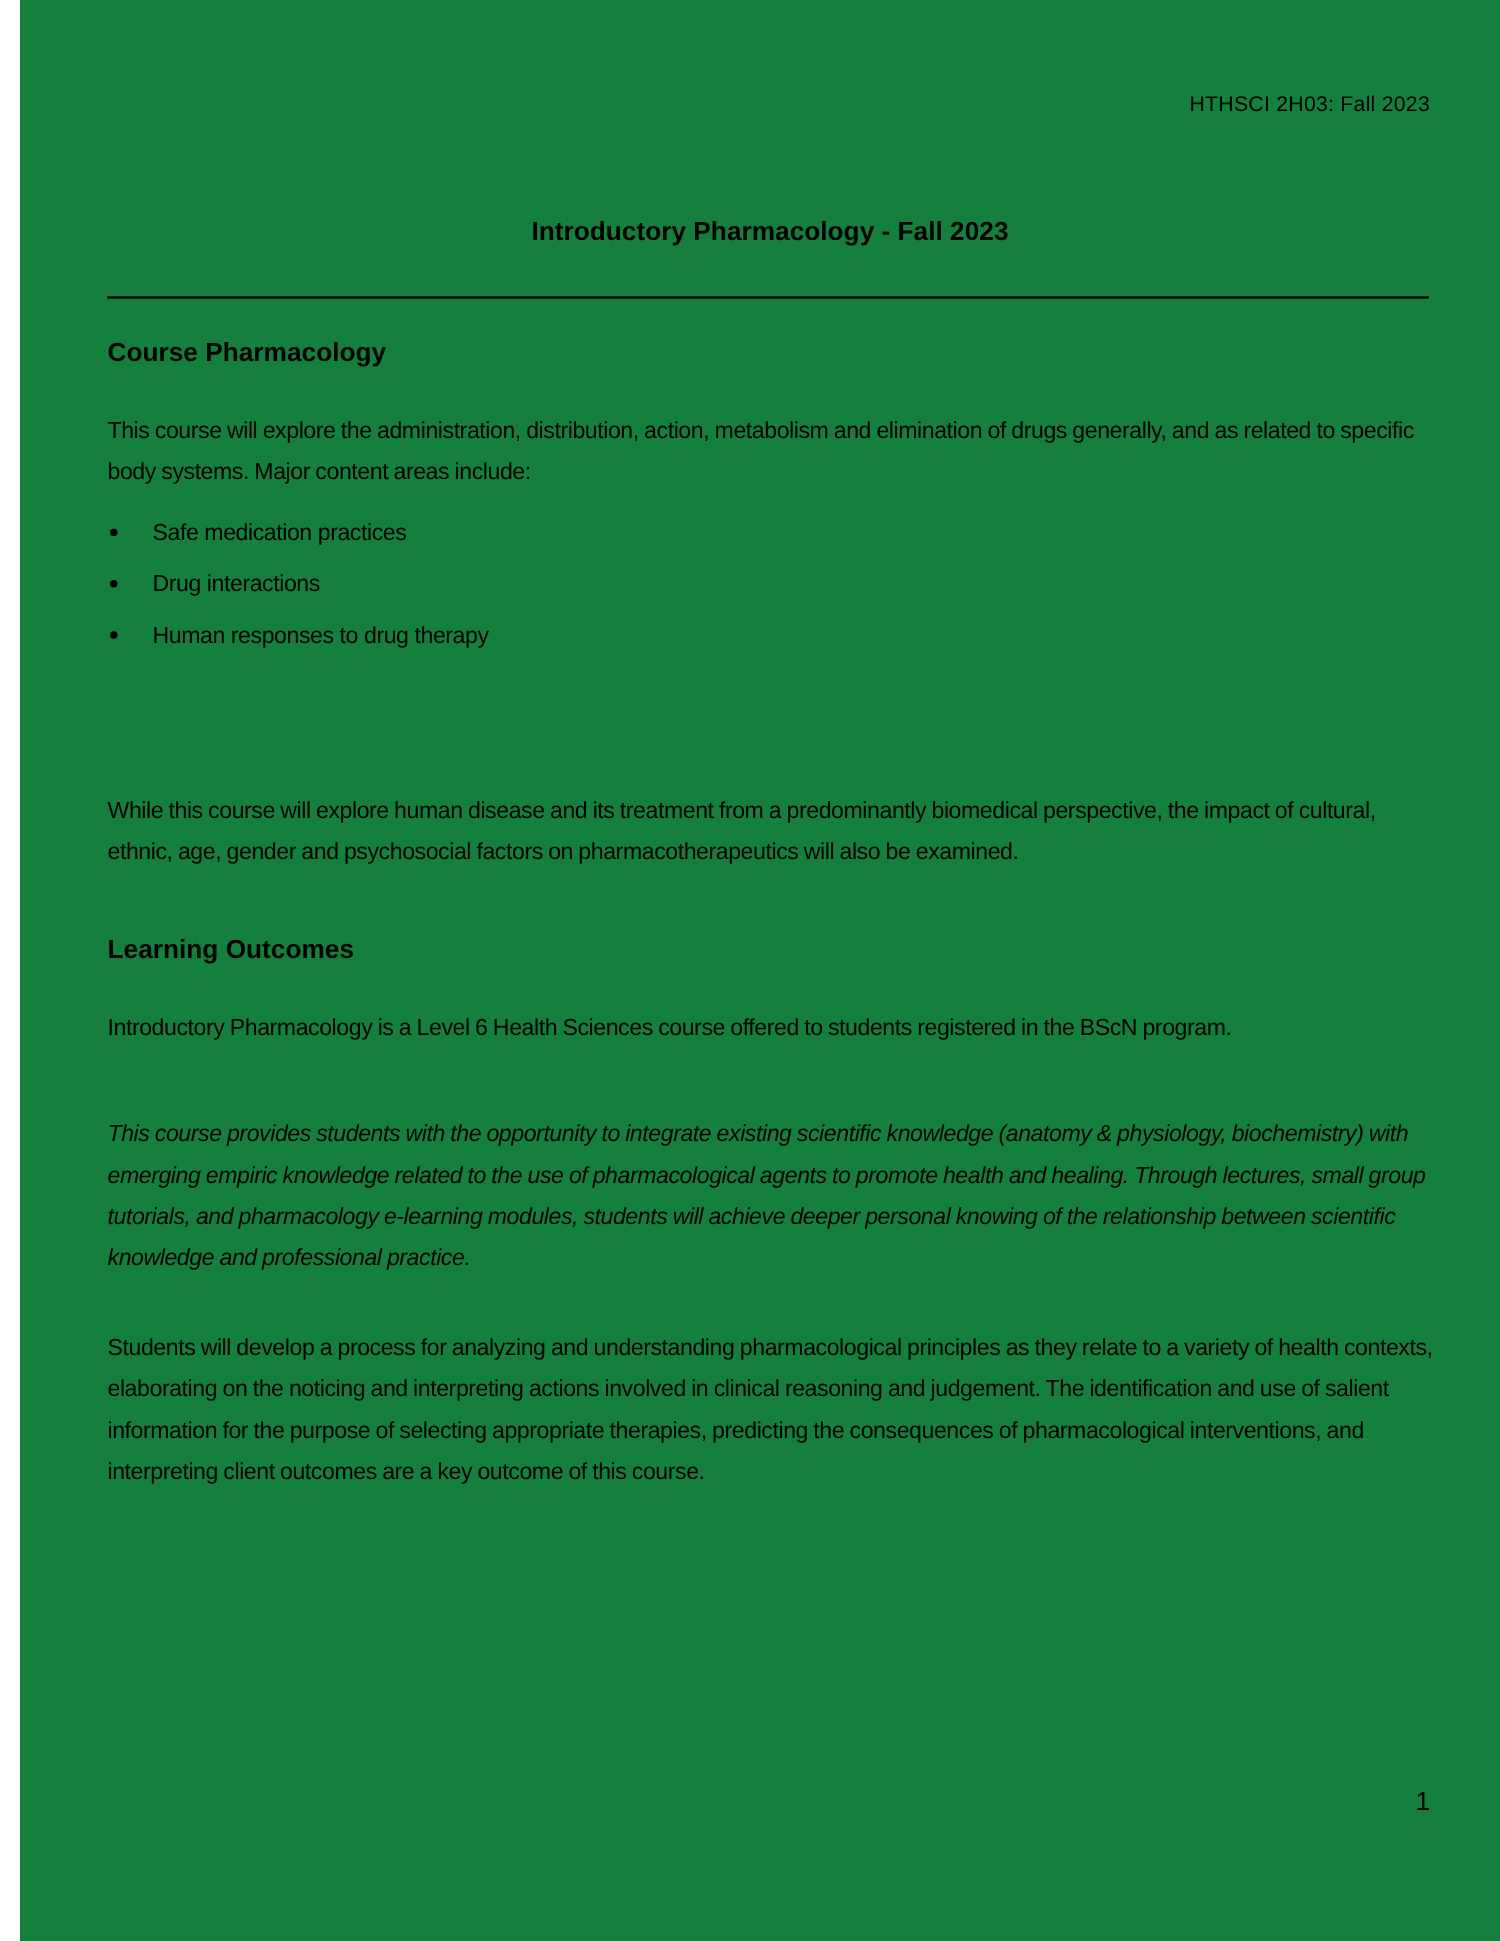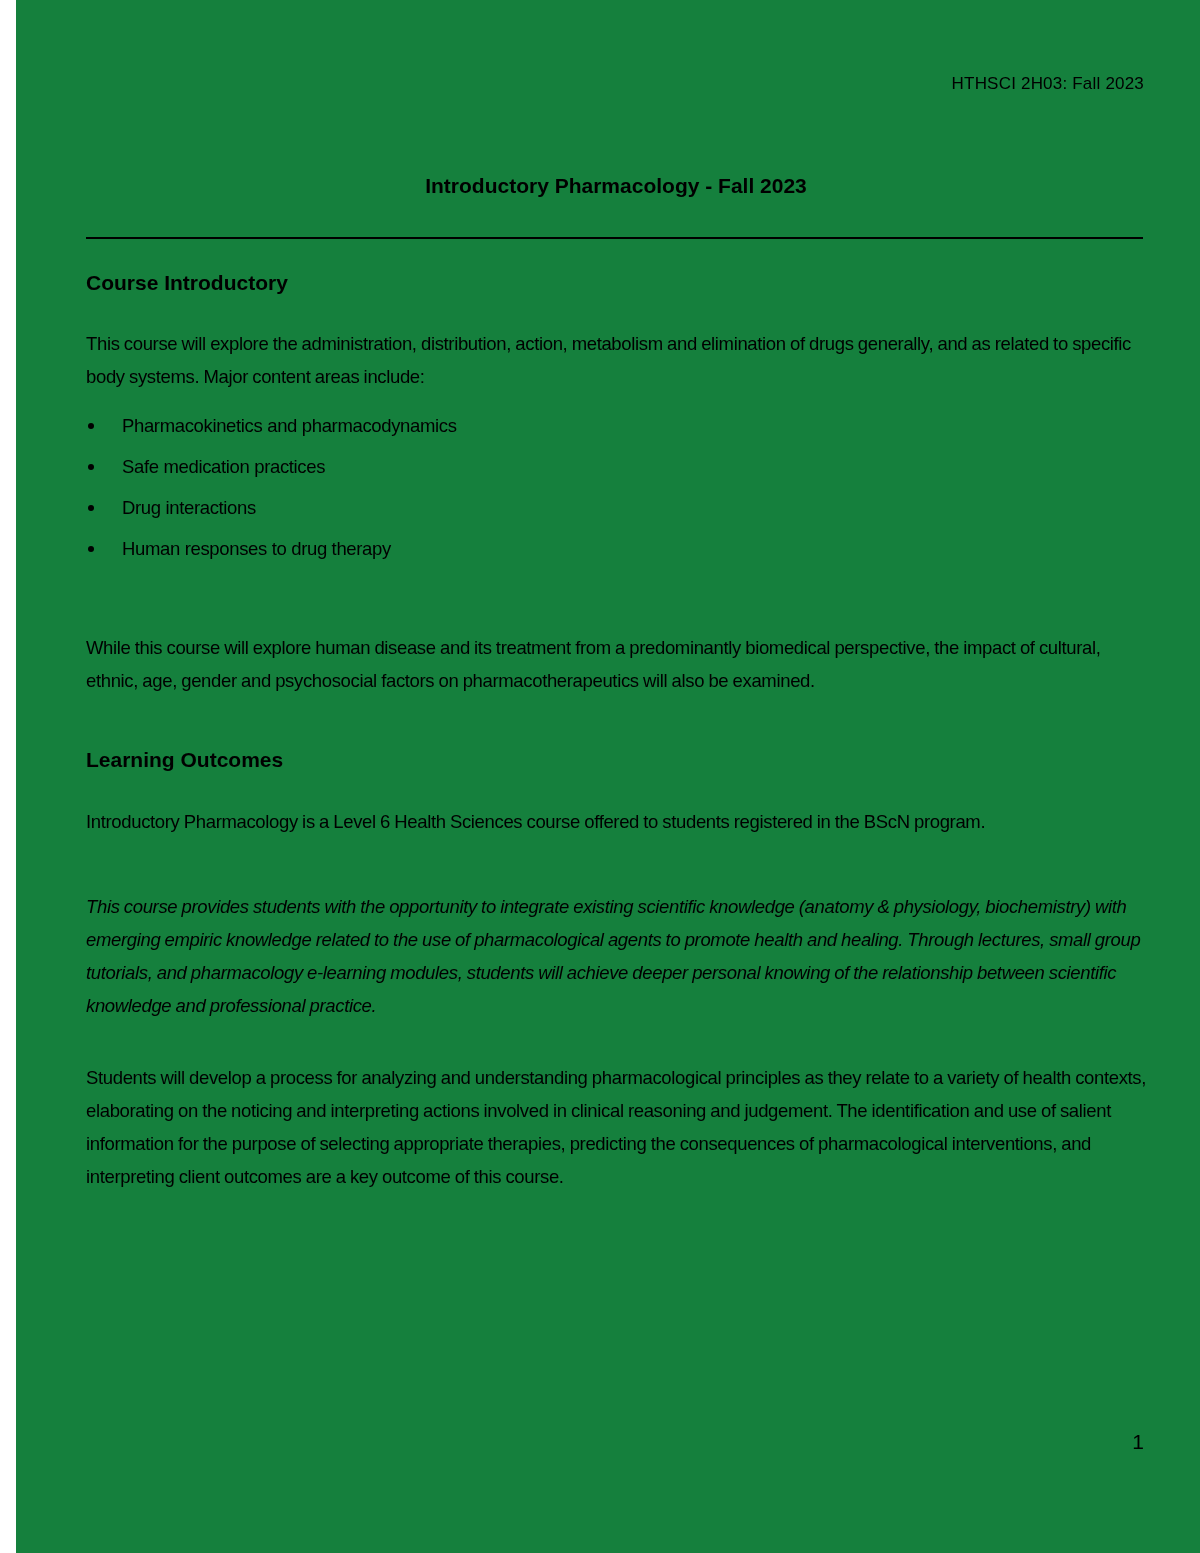--- a/index.html
+++ b/index.html
@@ -104,29 +104,25 @@
 <body>
 
 <div class="page">
 
   <div class="header-text">HTHSCI 2H03: Fall 2023</div>
 
   <div class="title title-2">Introductory Pharmacology - Fall 2023</div>
 
   <div class="rule"></div>
 
-  <div class="heading h-course">Course Introductory</div>
+  <div class="heading h-course">Course Pharmacology</div>
 
   <div class="content p-desc">This course will explore the administration, distribution, action, metabolism and elimination of drugs generally, and as related to specific body systems. Major content areas include:</div>
 
   <ul class="bullets">
-    <li>
-      <span class="bullet-dot"></span>
-      <span>Pharmacokinetics and pharmacodynamics</span>
-    </li>
     <li>
       <span class="bullet-dot"></span>
       <span>Safe medication practices</span>
     </li>
     <li>
       <span class="bullet-dot"></span>
       <span>Drug interactions</span>
     </li>
     <li>
       <span class="bullet-dot"></span>

